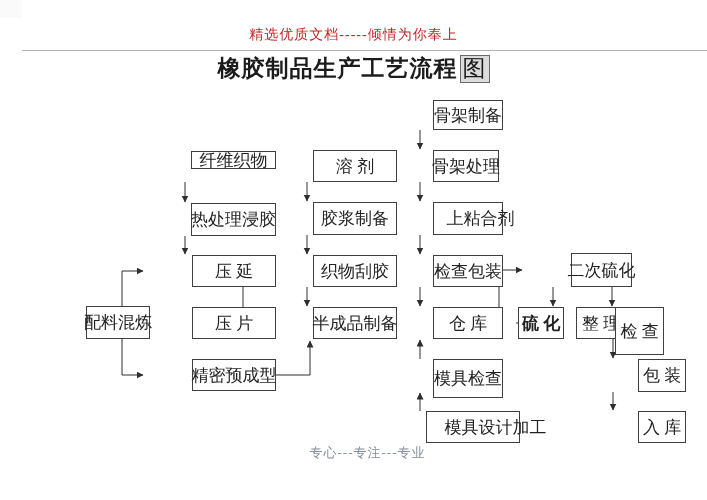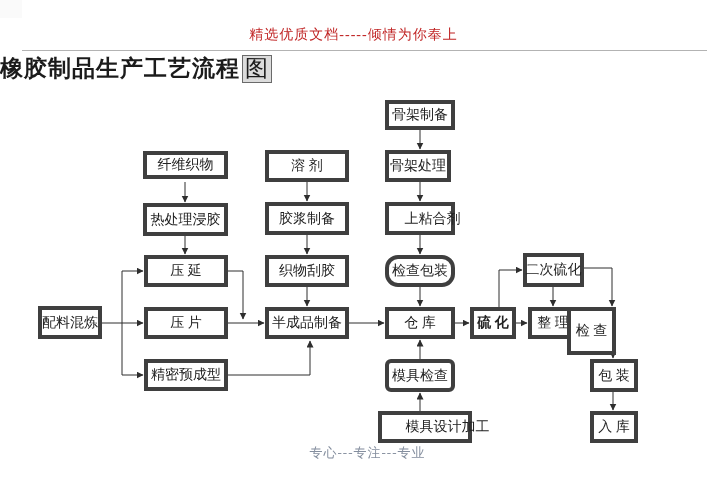--- a/index.html
+++ b/index.html
@@ -13,32 +13,33 @@
   }
   .promo{
     position:absolute;top:26px;left:0;right:0;text-align:center;
     font-size:14px;letter-spacing:1px;
   }
   .header-rule{
     position:absolute;top:50px;left:22px;right:0;height:0;
     border-top:1px solid #b3b3b3;
   }
   .doc-title{
-    position:absolute;top:53px;left:0;right:0;
+    position:absolute;top:53px;left:0;right:0;text-align:center;
     font-size:23px;font-weight:bold;color:#1b1b1b;letter-spacing:1px;
   }
   .doc-title .boxed{
     display:inline-block;border:1px solid #6a6a6a;background:#dcdcdc;
     padding:0 2px;margin-left:2px;font-weight:normal;line-height:1.15;
   }
   .flow-node{
-    position:absolute;background:#ffffff;border:4px solid #737373;
+    position:absolute;background:#ffffff;border:1px solid #737373;
     display:flex;align-items:center;justify-content:center;
-    font-size:14px;color:#222;box-sizing:border-box;white-space:nowrap;
+    font-size:17px;color:#222;box-sizing:border-box;white-space:nowrap;
     z-index:2;
+    margin-left:48px;
   }
   .edges-svg{position:absolute;left:0;top:0;z-index:1;}
   .footer{
     position:absolute;top:444px;left:0;right:0;text-align:center;
     font-size:13px;letter-spacing:1px;z-index:3;
     transform:translateX(14px);
   }
 </style>
 </head>
 <body>
@@ -82,35 +83,35 @@
       <polyline points="584,268 612,268 612,306" fill="none" stroke="#2e2e2e" stroke-width="1" marker-end="url(#arrowhead)"></polyline>
       <polyline points="516,323 527,323" fill="none" stroke="#2e2e2e" stroke-width="1" marker-end="url(#arrowhead)"></polyline>
       <polyline points="578,323 588,323" fill="none" stroke="#2e2e2e" stroke-width="1" marker-end="url(#arrowhead)"></polyline>
       <polyline points="613,339 613,358" fill="none" stroke="#2e2e2e" stroke-width="1" marker-end="url(#arrowhead)"></polyline>
       <polyline points="613,392 613,410" fill="none" stroke="#2e2e2e" stroke-width="1" marker-end="url(#arrowhead)"></polyline>
     </g>
 </svg>
 
 <div>
     <div class="flow-node" style="left: 38px; top: 306px; width: 64px; height: 33px; border-color: rgb(63, 63, 63);">配料混炼</div>
-    <div class="flow-node" style="left: 143px; top: 151px; width: 85px; height: 28px; border-color: rgb(63, 63, 63);">纤维织物</div>
+    <div class="flow-node" style="left: 143px; top: 151px; width: 85px; height: 18px; border-color: rgb(63, 63, 63);">纤维织物</div>
     <div class="flow-node" style="left: 143px; top: 203px; width: 85px; height: 33px; border-color: rgb(63, 63, 63);">热处理浸胶</div>
     <div class="flow-node" style="left: 144px; top: 255px; width: 84px; height: 32px; border-color: rgb(63, 63, 63);">压 延</div>
     <div class="flow-node" style="left: 144px; top: 307px; width: 84px; height: 32px; border-color: rgb(63, 63, 63);">压 片</div>
     <div class="flow-node" style="left: 144px; top: 359px; width: 84px; height: 32px; border-color: rgb(63, 63, 63);">精密预成型</div>
     <div class="flow-node" style="left: 265px; top: 150px; width: 84px; height: 32px; border-color: rgb(63, 63, 63);">溶 剂</div>
     <div class="flow-node" style="left: 265px; top: 202px; width: 84px; height: 33px; border-color: rgb(63, 63, 63);">胶浆制备</div>
     <div class="flow-node" style="left: 265px; top: 255px; width: 84px; height: 32px; border-color: rgb(63, 63, 63);">织物刮胶</div>
     <div class="flow-node" style="left: 265px; top: 307px; width: 84px; height: 32px; border-color: rgb(63, 63, 63);">半成品制备</div>
     <div class="flow-node" style="left: 385px; top: 100px; width: 70px; height: 30px; border-color: rgb(63, 63, 63);">骨架制备</div>
     <div class="flow-node" style="left: 385px; top: 150px; width: 66px; height: 32px; border-color: rgb(63, 63, 63);">骨架处理</div>
     <div class="flow-node" style="left: 385px; top: 202px; width: 70px; height: 33px; border-color: rgb(63, 63, 63); padding-left: 25px;">上粘合剂</div>
-    <div class="flow-node" style="left: 385px; top: 255px; width: 70px; height: 32px; border-color: rgb(63, 63, 63); border-radius: 13px;">检查包装</div>
+    <div class="flow-node" style="left: 385px; top: 255px; width: 70px; height: 32px; border-color: rgb(63, 63, 63);">检查包装</div>
     <div class="flow-node" style="left: 385px; top: 307px; width: 70px; height: 32px; border-color: rgb(63, 63, 63);">仓 库</div>
-    <div class="flow-node" style="left: 385px; top: 359px; width: 70px; height: 33px; border-color: rgb(63, 63, 63); border-radius: 6px;">模具检查</div>
+    <div class="flow-node" style="left: 385px; top: 359px; width: 70px; height: 39px; border-color: rgb(63, 63, 63);">模具检查</div>
     <div class="flow-node" style="left: 378px; top: 411px; width: 94px; height: 32px; border-color: rgb(63, 63, 63); padding-left: 45px;">模具设计加工</div>
     <div class="flow-node" style="left: 470px; top: 307px; width: 46px; height: 32px; border-color: rgb(63, 63, 63); font-weight: bold;">硫 化</div>
     <div class="flow-node" style="left: 523px; top: 253px; width: 61px; height: 34px; border-color: rgb(63, 63, 63);">二次硫化</div>
     <div class="flow-node" style="left: 528px; top: 307px; width: 50px; height: 32px; border-color: rgb(63, 63, 63);">整 理</div>
     <div class="flow-node" style="left: 567px; top: 307px; width: 49px; height: 48px; border-color: rgb(63, 63, 63);">检 查</div>
     <div class="flow-node" style="left: 590px; top: 359px; width: 48px; height: 33px; border-color: rgb(63, 63, 63);">包 装</div>
     <div class="flow-node" style="left: 590px; top: 411px; width: 48px; height: 32px; border-color: rgb(63, 63, 63);">入 库</div>
   </div>
 
 <div class="footer" style="color: rgb(132, 142, 158);">专心---专注---专业</div>

